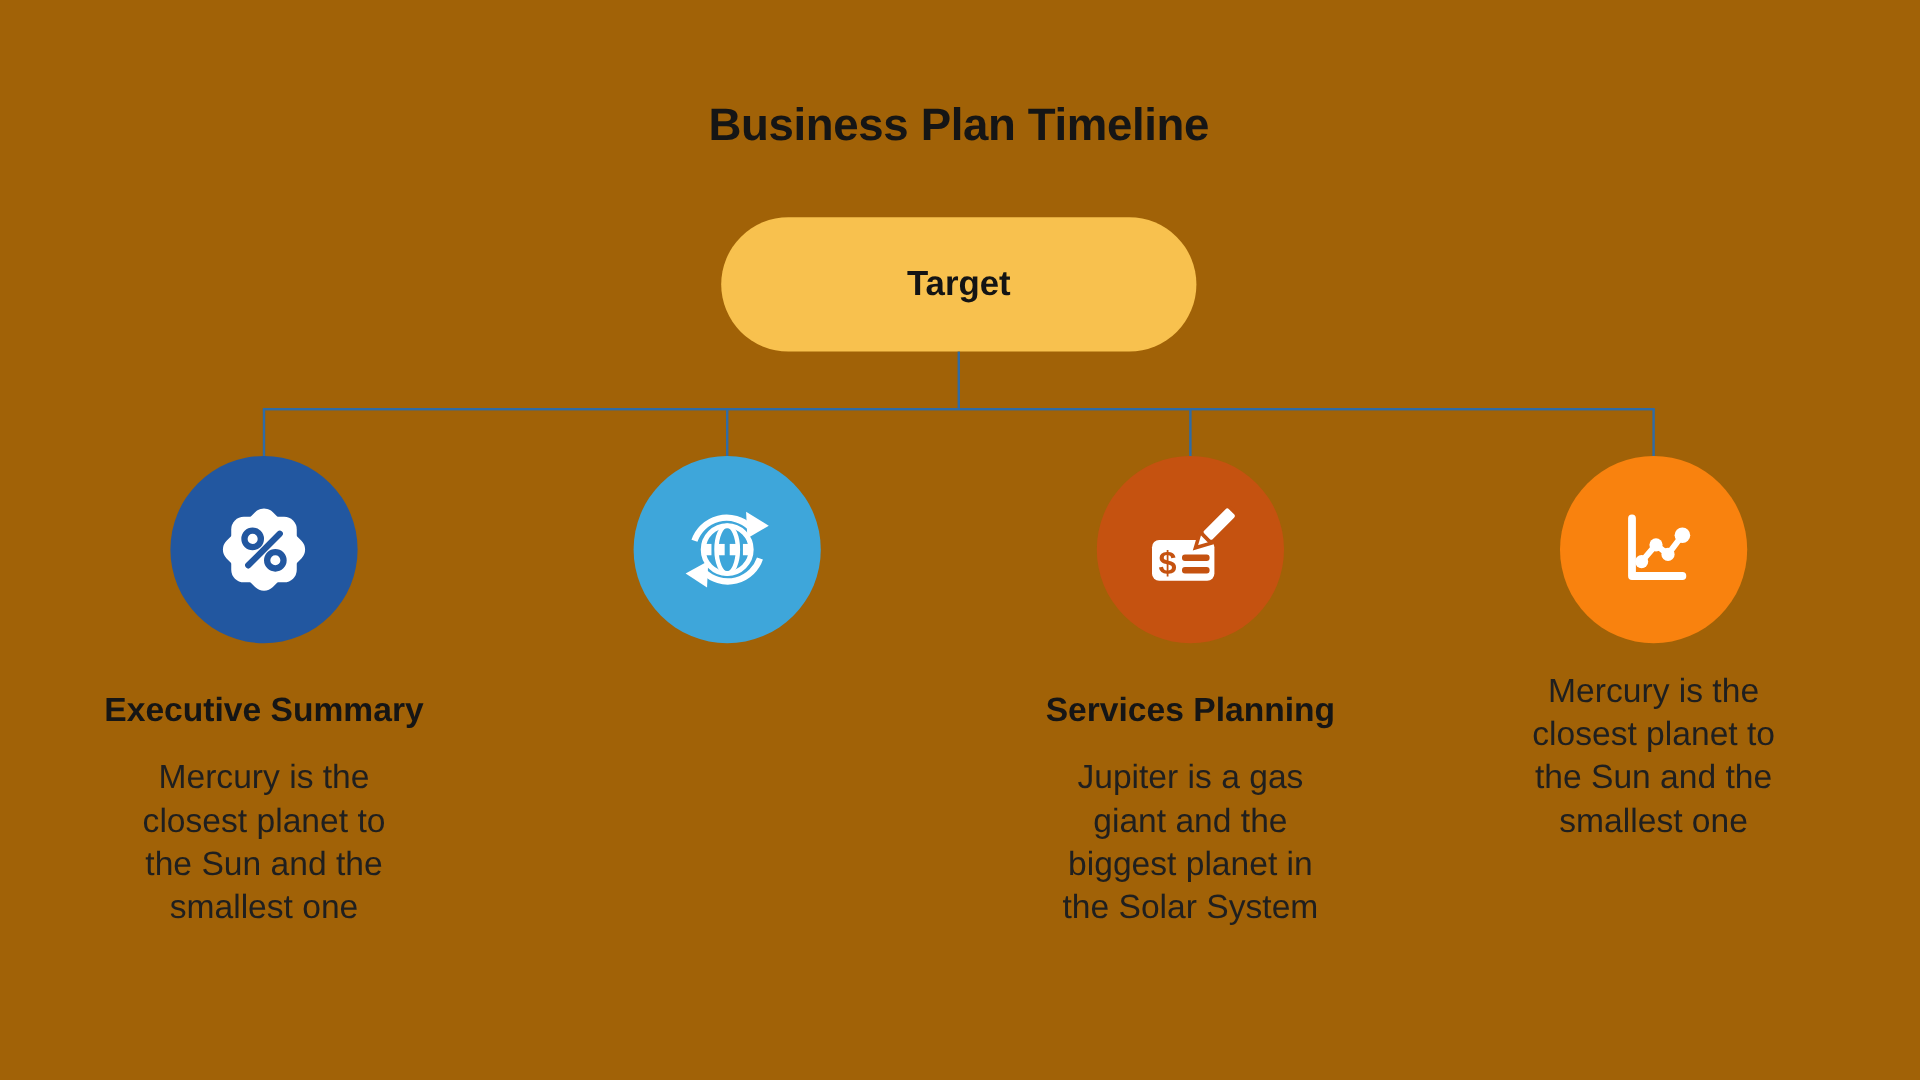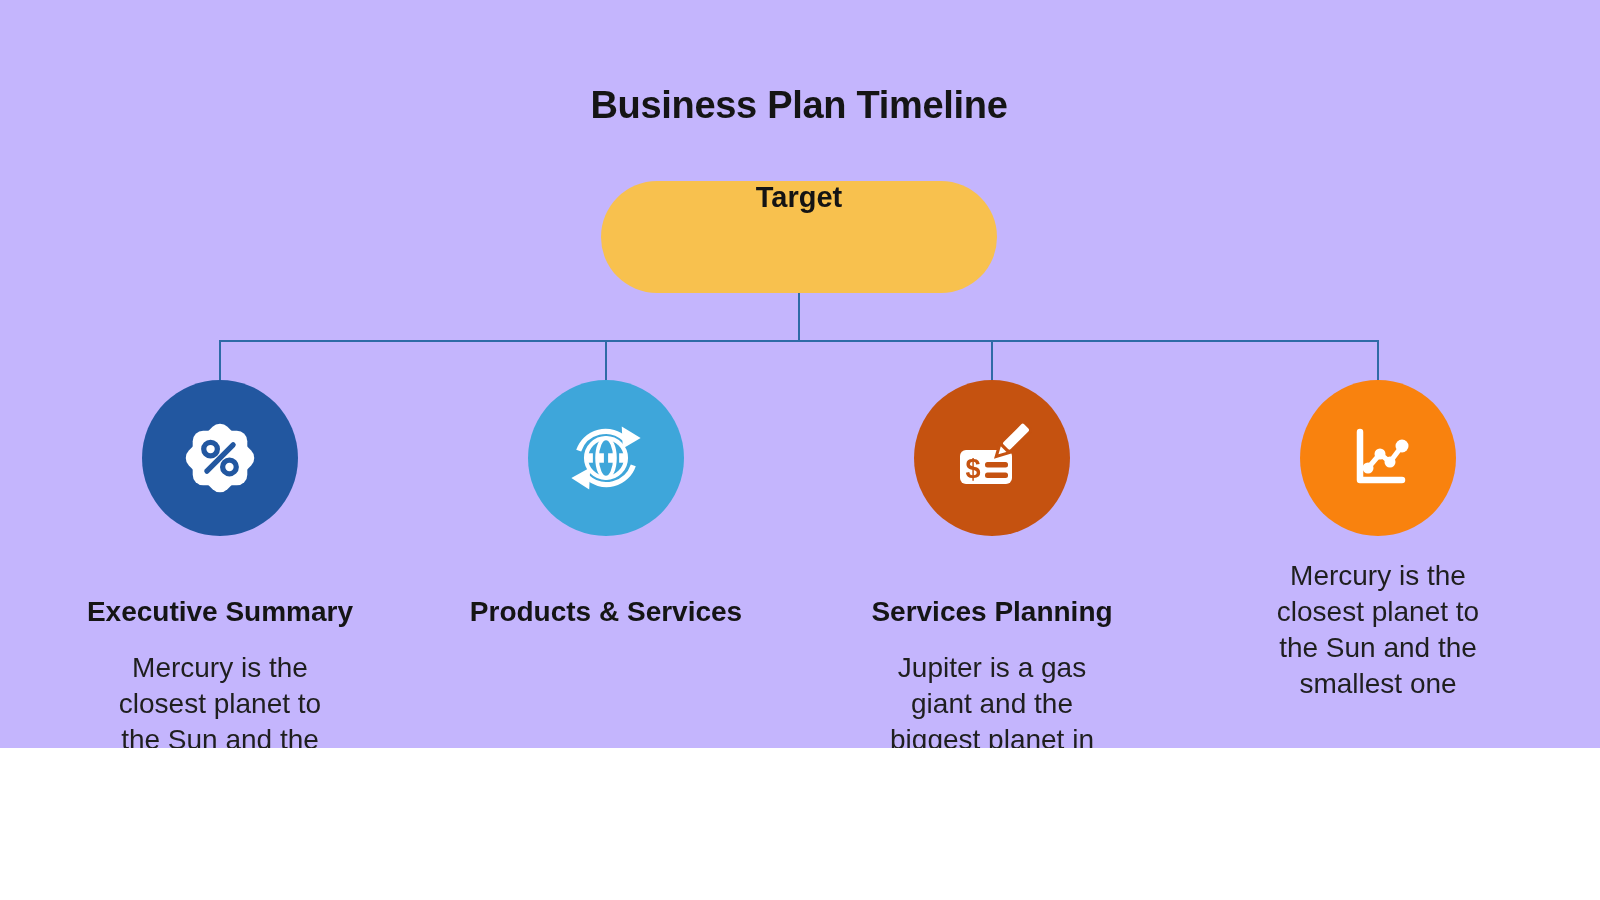--- a/index.html
+++ b/index.html
@@ -4,22 +4,22 @@
 <style>
   html, body {
     margin: 0;
     padding: 0;
     background: #ffffff;
     font-family: "Liberation Sans", sans-serif;
   }
   .stage {
     position: relative;
     width: 1600px;
-    height: 748px;
-    background: #c4b5fd;
+    height: 900px;
+    background: #a16207;
     overflow: hidden;
   }
   .page-title {
     position: absolute;
     left: 0;
     top: 84px;
     width: 1598px;
     margin: 0;
     text-align: center;
     font-size: 38px;
@@ -28,21 +28,21 @@
     color: #151515;
   }
   .root-node {
     position: absolute;
     left: 601px;
     top: 181px;
     width: 396px;
     height: 112px;
     border-radius: 56px;
     display: flex;
-    align-items: flex-start;
+    align-items: center;
     justify-content: center;
   }
   .root-node span {
     font-size: 29px;
     font-weight: 700;
     color: #141414;
   }
   .line {
     position: absolute;
   }
@@ -57,21 +57,21 @@
   .node-circle {
     width: 156px;
     height: 156px;
     margin: 0 auto;
     border-radius: 50%;
     display: flex;
     align-items: center;
     justify-content: center;
   }
   .branch-title {
-    margin: 60px 0 0 0;
+    margin: 40px 0 0 0;
     font-size: 28px;
     font-weight: 700;
     color: #151515;
     white-space: nowrap;
   }
   .branch-desc {
     margin: 22px 0 0 0;
     font-size: 28px;
     line-height: 36px;
     color: #1f1f1f;
@@ -121,41 +121,40 @@
         <rect x="21" y="35.5" width="6.5" height="9" fill="#ffffff"></rect>
         <rect x="31.5" y="35.5" width="6.5" height="9" fill="#ffffff"></rect>
         <rect x="42" y="35.5" width="6.5" height="9" fill="#ffffff"></rect>
         <rect x="52.5" y="35.5" width="6.5" height="9" fill="#ffffff"></rect>
         <path d="M14,33 A27,27 0 0 1 58,22" fill="none" stroke="#ffffff" stroke-width="5"></path>
         <polygon points="55,10 73,21 56,31" fill="#ffffff"></polygon>
         <path d="M66,47 A27,27 0 0 1 22,58" fill="none" stroke="#ffffff" stroke-width="5"></path>
         <polygon points="25,49 7,59 24,70" fill="#ffffff"></polygon>
       </svg>
     </div>
-    <h2 class="branch-title">Products &amp; Services</h2>
   </div>
 
   <div class="branch" style="left:852px">
     <div class="node-circle" style="background-color: rgb(197, 82, 16); color: rgb(197, 82, 16);">
       <svg width="84" height="84" viewBox="0 0 84 84">
         <rect x="10" y="34" width="52" height="34" rx="6" fill="#ffffff"></rect>
         <text x="23" y="62" font-size="27" font-weight="bold" fill="currentColor" text-anchor="middle" font-family="Liberation Sans, sans-serif">$</text>
         <rect x="35" y="46" width="23" height="5.5" rx="2.5" fill="currentColor"></rect>
         <rect x="35" y="56.5" width="23" height="5.5" rx="2.5" fill="currentColor"></rect>
         <g transform="rotate(45 60 26)">
           <rect x="54" y="2" width="13" height="32" rx="3.5" fill="#ffffff" stroke="currentColor" stroke-width="3"></rect>
           <polygon points="54,34 67,34 60.5,46" fill="#ffffff" stroke="currentColor" stroke-width="3"></polygon>
         </g>
       </svg>
     </div>
     <h2 class="branch-title">Services Planning</h2>
     <p class="branch-desc">Jupiter is a gas
 giant and the
 biggest planet in
-the Target System</p>
+the Solar System</p>
   </div>
 
   <div class="branch" style="left:1238px">
     <div class="node-circle" style="background-color: rgb(249, 130, 14); color: rgb(249, 130, 14);">
       <svg width="84" height="84" viewBox="0 0 84 84">
         <path d="M24,16 V64 H66" fill="none" stroke="#ffffff" stroke-width="6.5" stroke-linecap="round" stroke-linejoin="round"></path>
         <polyline points="32,52 44,38 54,46 66,30" fill="none" stroke="#ffffff" stroke-width="5" stroke-linecap="round" stroke-linejoin="round"></polyline>
         <circle cx="32" cy="52" r="5.5" fill="#ffffff"></circle>
         <circle cx="44" cy="38" r="5.5" fill="#ffffff"></circle>
         <circle cx="54" cy="46" r="5.5" fill="#ffffff"></circle>

